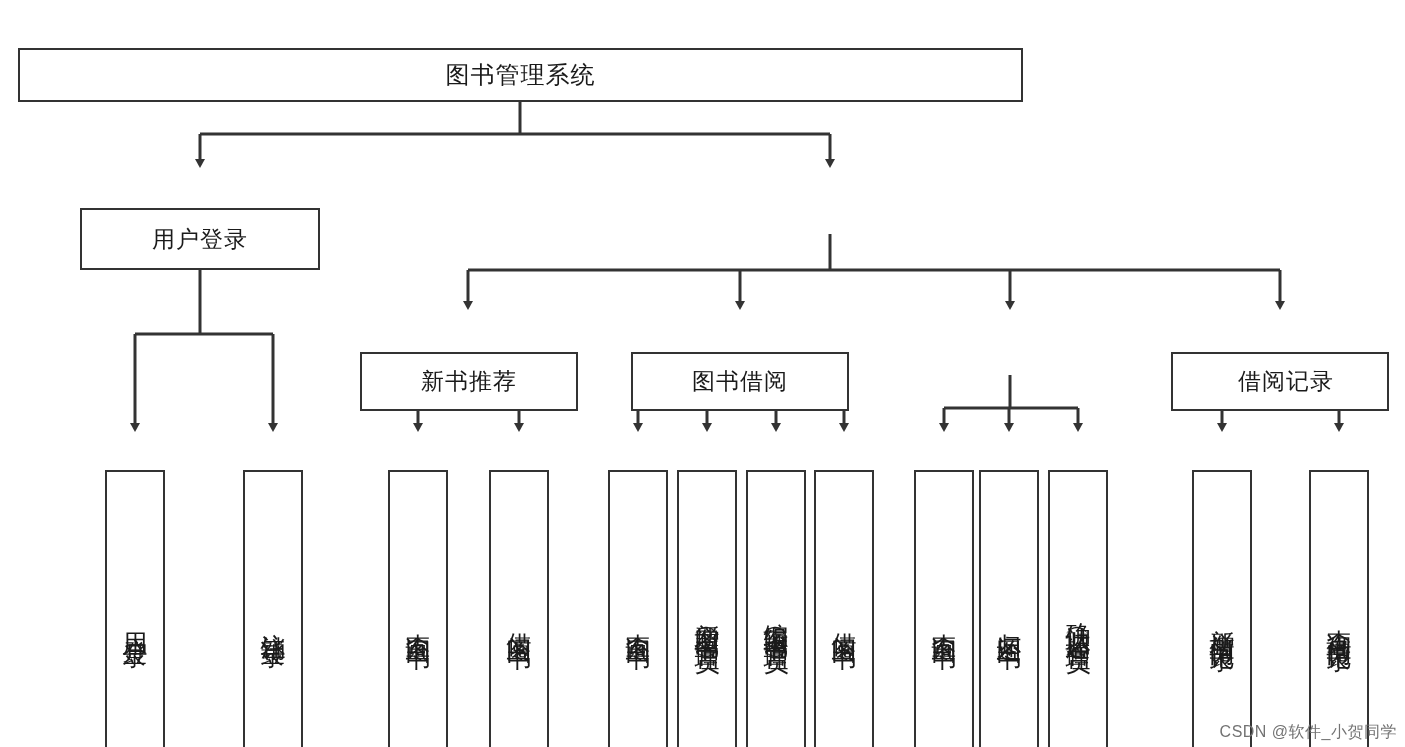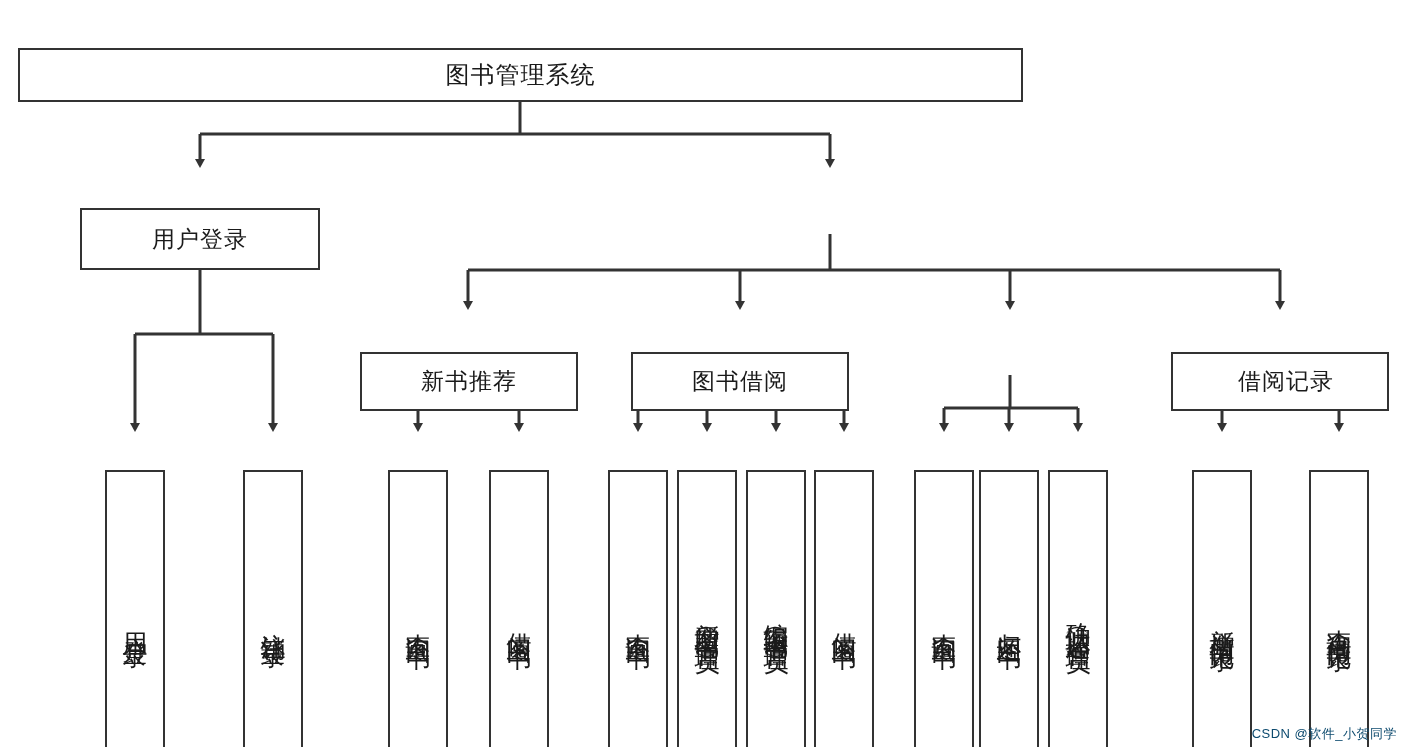--- a/index.html
+++ b/index.html
@@ -61,22 +61,22 @@
     font-size: 25px;
     line-height: 1.0;
     letter-spacing: 4px;
     max-height: 280px;
     text-align: center;
   }
   .watermark {
     position: absolute;
     right: 8px;
     bottom: 4px;
-    font-size: 13px;
-    color: #0c4a6e;
+    font-size: 16px;
+    color: #737373;
     white-space: nowrap;
     letter-spacing: 0.5px;
   }
 </style>
 </head>
 <body>
 
 <div id="canvas">
 
   <svg class="wires" viewBox="0 0 1405 747">

